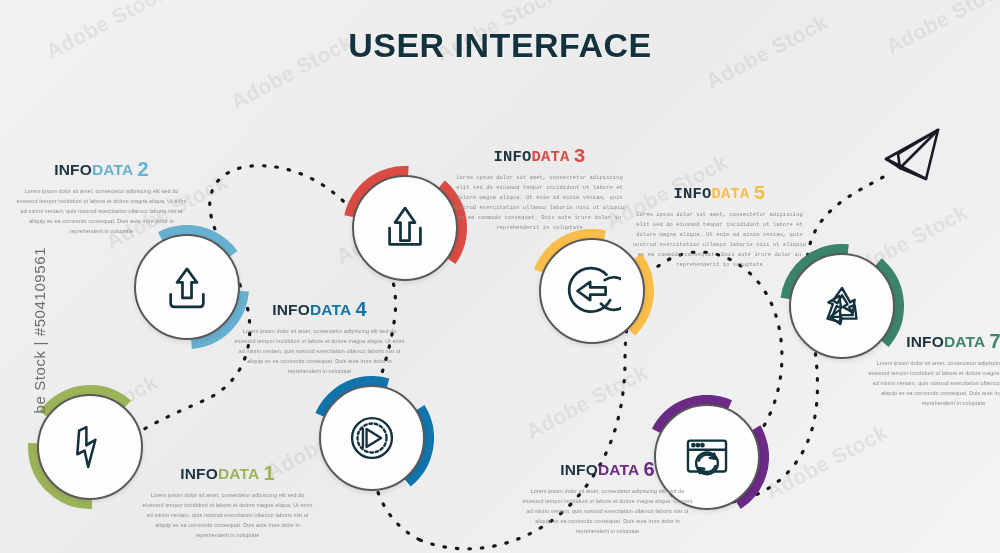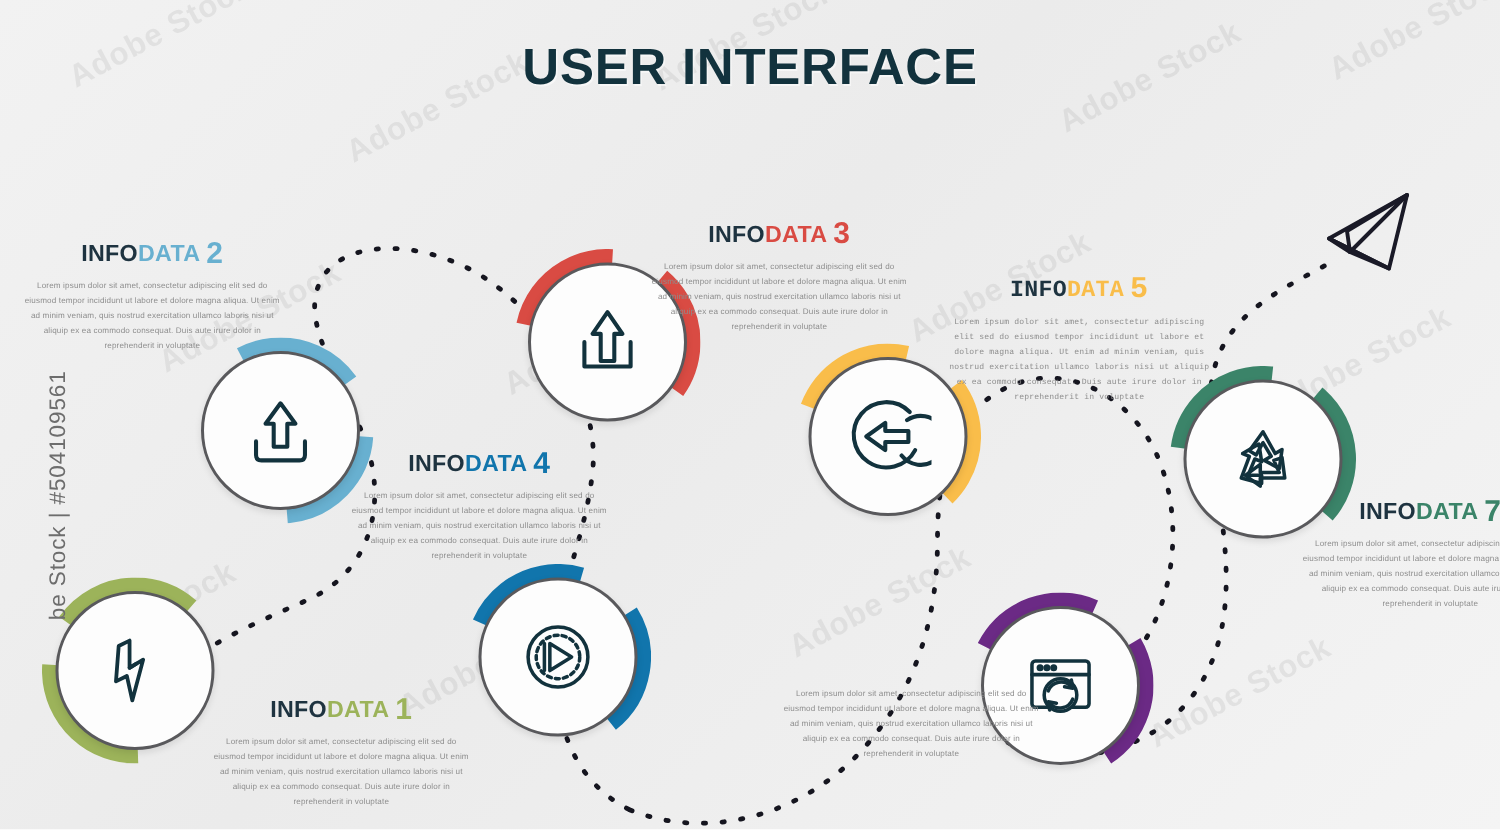--- a/index.html
+++ b/index.html
@@ -334,21 +334,21 @@
     </div>
   </div>
 
   <div class="info-block" style="left:14px; top:158px;">
     <p class="info-title">
       <span class="t-info">INFO</span><span class="t-word" style="color: rgb(104, 176, 208);">DATA</span><span class="t-num" style="color: rgb(104, 176, 208);">2</span>
     </p>
     <p class="info-body">Lorem ipsum dolor sit amet, consectetur adipiscing elit sed do eiusmod tempor incididunt ut labore et dolore magna aliqua. Ut enim ad minim veniam, quis nostrud exercitation ullamco laboris nisi ut aliquip ex ea commodo consequat. Duis aute irure dolor in reprehenderit in voluptate</p>
   </div>
 
-  <div class="info-block" style="left:432px; top:145px;">
+  <div class="info-block" style="left:452px; top:145px;font-family:Liberation Mono, monospace;">
     <p class="info-title">
       <span class="t-info">INFO</span><span class="t-word" style="color: rgb(217, 75, 67);">DATA</span><span class="t-num" style="color: rgb(217, 75, 67);">3</span>
     </p>
     <p class="info-body">Lorem ipsum dolor sit amet, consectetur adipiscing elit sed do eiusmod tempor incididunt ut labore et dolore magna aliqua. Ut enim ad minim veniam, quis nostrud exercitation ullamco laboris nisi ut aliquip ex ea commodo consequat. Duis aute irure dolor in reprehenderit in voluptate</p>
   </div>
 
   <div class="info-block" style="left:632px; top:182px;font-family:Liberation Mono, monospace;">
     <p class="info-title">
       <span class="t-info">INFO</span><span class="t-word" style="color: rgb(249, 189, 74);">DATA</span><span class="t-num" style="color: rgb(249, 189, 74);">5</span>
     </p>
@@ -370,18 +370,21 @@
   </div>
 
   <div class="info-block" style="left:140px; top:462px;">
     <p class="info-title">
       <span class="t-info">INFO</span><span class="t-word" style="color: rgb(156, 179, 90);">DATA</span><span class="t-num" style="color: rgb(156, 179, 90);">1</span>
     </p>
     <p class="info-body">Lorem ipsum dolor sit amet, consectetur adipiscing elit sed do eiusmod tempor incididunt ut labore et dolore magna aliqua. Ut enim ad minim veniam, quis nostrud exercitation ullamco laboris nisi ut aliquip ex ea commodo consequat. Duis aute irure dolor in reprehenderit in voluptate</p>
   </div>
 
   <div class="info-block" style="left:520px; top:458px;">
+    <p class="info-title">
+      <span class="t-info">INFO</span><span class="t-word" style="color: rgb(107, 42, 133);">DATA</span><span class="t-num" style="color: rgb(107, 42, 133);">6</span>
+    </p>
     <p class="info-body">Lorem ipsum dolor sit amet, consectetur adipiscing elit sed do eiusmod tempor incididunt ut labore et dolore magna aliqua. Ut enim ad minim veniam, quis nostrud exercitation ullamco laboris nisi ut aliquip ex ea commodo consequat. Duis aute irure dolor in reprehenderit in voluptate</p>
   </div>
 
   <div class="wm-side">be Stock | #504109561</div>
 
 </div>
 
 </body></html>

